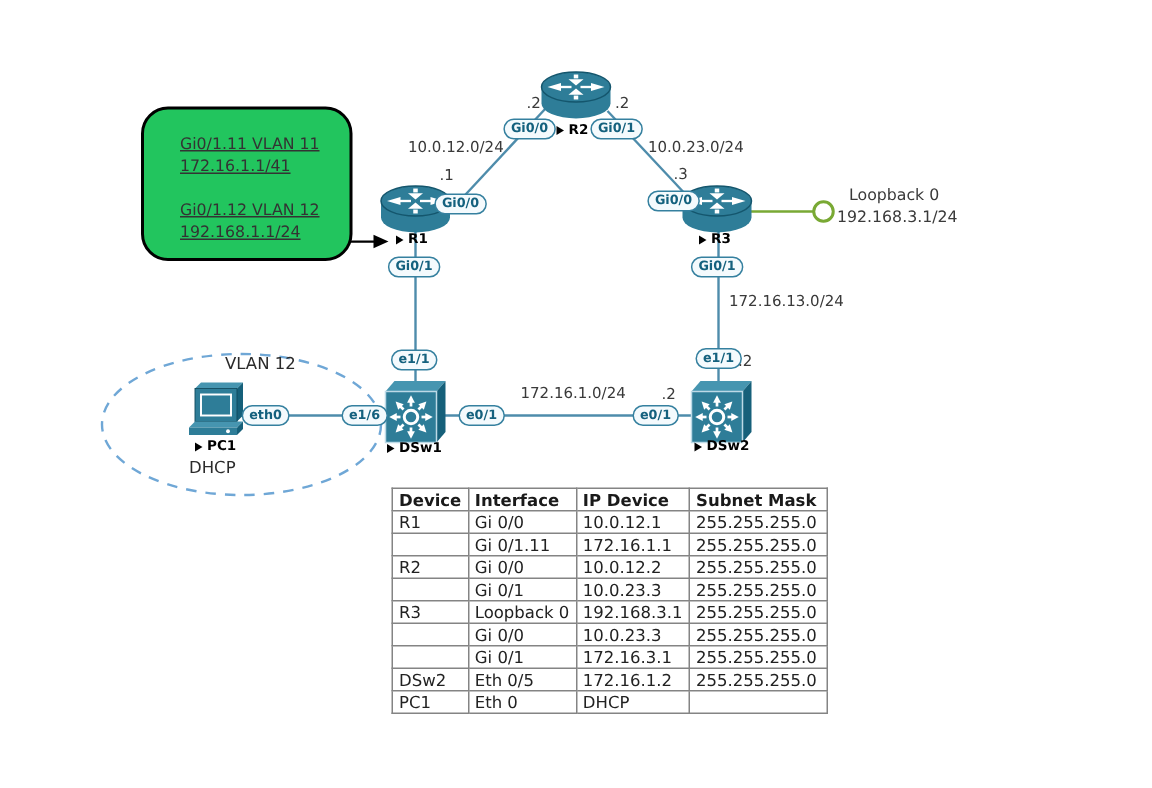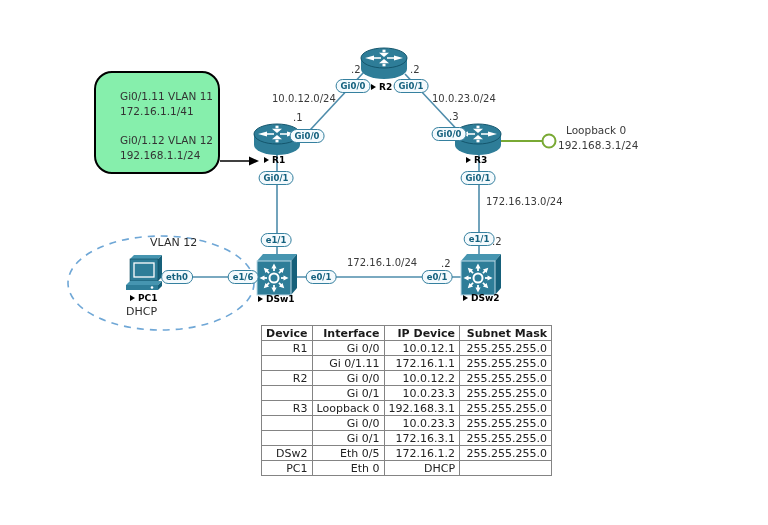--- a/index.html
+++ b/index.html
@@ -9,28 +9,28 @@
   .lbl{position:absolute;font-size:10px;color:#3a3a3a;white-space:nowrap;}
   .lbl.md{font-size:10.5px;}
   .lbl.lg{font-size:11px;color:#2b2b2b;}
   .badge{position:absolute;transform:translate(-50%,-50%);font-size:8.5px;font-weight:bold;
          color:#14617e;background:#f4fafd;border:1.5px solid #35809f;border-radius:8px;
          padding:1px 4px;white-space:nowrap;line-height:10px;}
   .devlbl{position:absolute;display:flex;align-items:center;gap:3px;
           font-size:9px;font-weight:bold;color:#000;white-space:nowrap;}
   .tri{width:0;height:0;border-left:5px solid #000;border-top:3px solid transparent;
        border-bottom:3px solid transparent;}
-  .callout{position:absolute;left:94px;top:71px;width:126px;height:103px;box-sizing:border-box;
-           background:#86efac;border:2px solid #000;border-radius:18px;padding:16px 0 0 24px;
-           font-size:10.5px;color:#333;line-height:15px;z-index:3;}
+  .callout{position:absolute;left:94px;top:71px;width:141px;height:103px;box-sizing:border-box;
+           background:#22c55e;border:2px solid #000;border-radius:18px;padding:16px 0 0 24px;
+           font-size:10.5px;color:#333;line-height:15px;z-index:3;text-decoration:underline;}
   .callout .gap{height:14px;}
   table.ip-table{position:absolute;left:261px;top:325px;border-collapse:collapse;
                  background:#fff;font-size:11px;color:#222;border:1px solid #595959;z-index:3;}
   table.ip-table th, table.ip-table td{border:1px solid #848484;padding:0 4px;height:14px;
-                 line-height:13px;text-align:right;white-space:nowrap;margin-left:11px;}
+                 line-height:13px;text-align:left;white-space:nowrap;margin-left:11px;}
   table.ip-table th{font-weight:bold;color:#1a1a1a;}
 </style>
 </head>
 <body>
 
 <div class="canvas">
 
   <svg class="layer" width="768" height="525" viewBox="0 0 768 525">
 
     <ellipse cx="161" cy="283" rx="93" ry="47" fill="none" stroke="#6fa7d6" stroke-width="1.6" stroke-dasharray="7 6"></ellipse>

